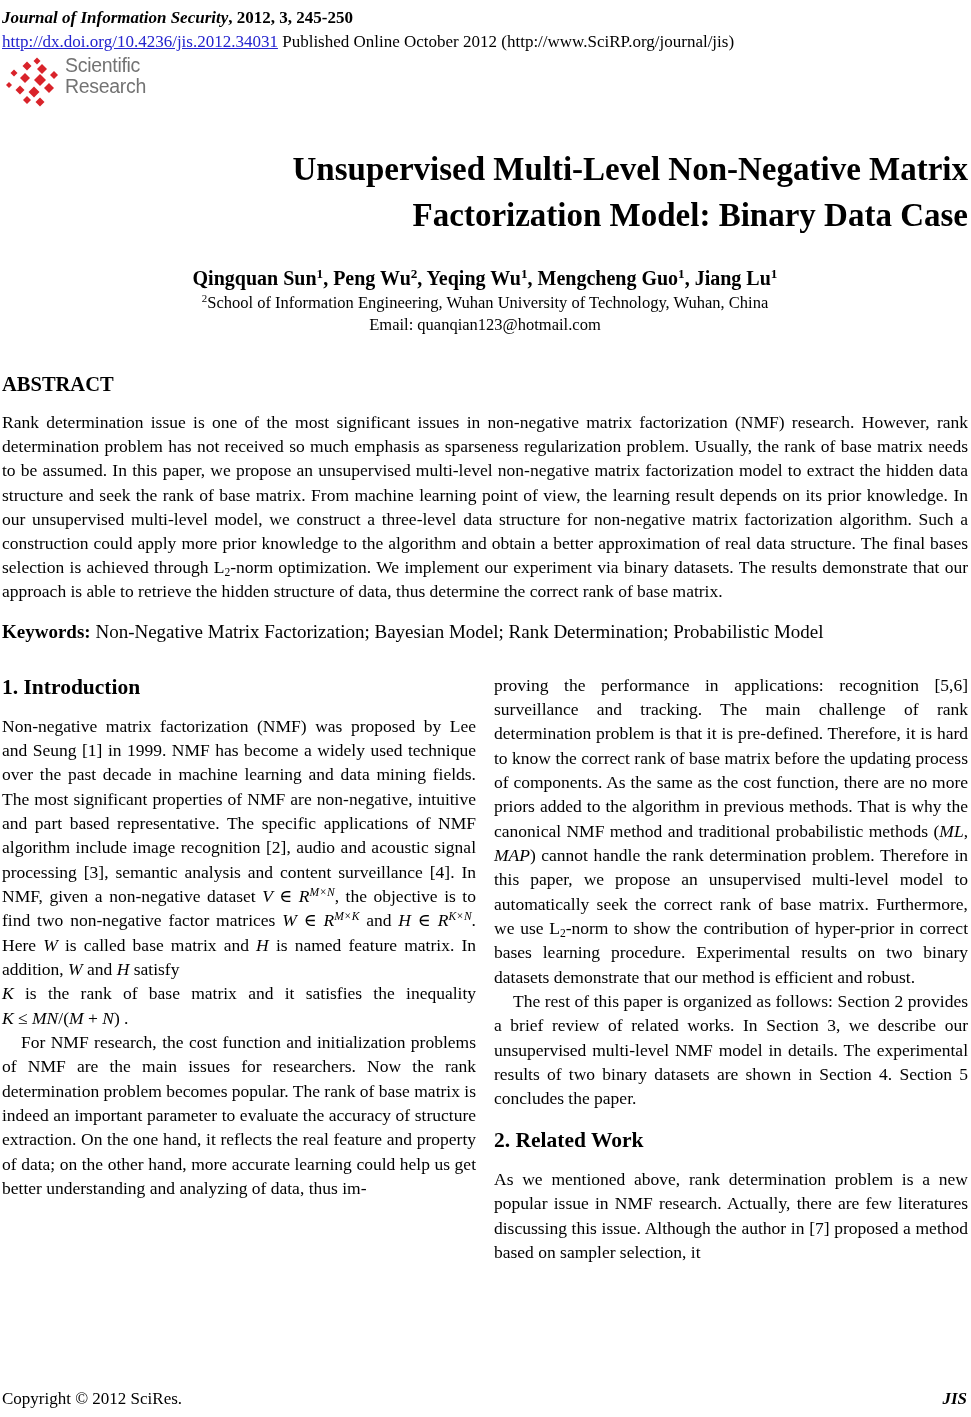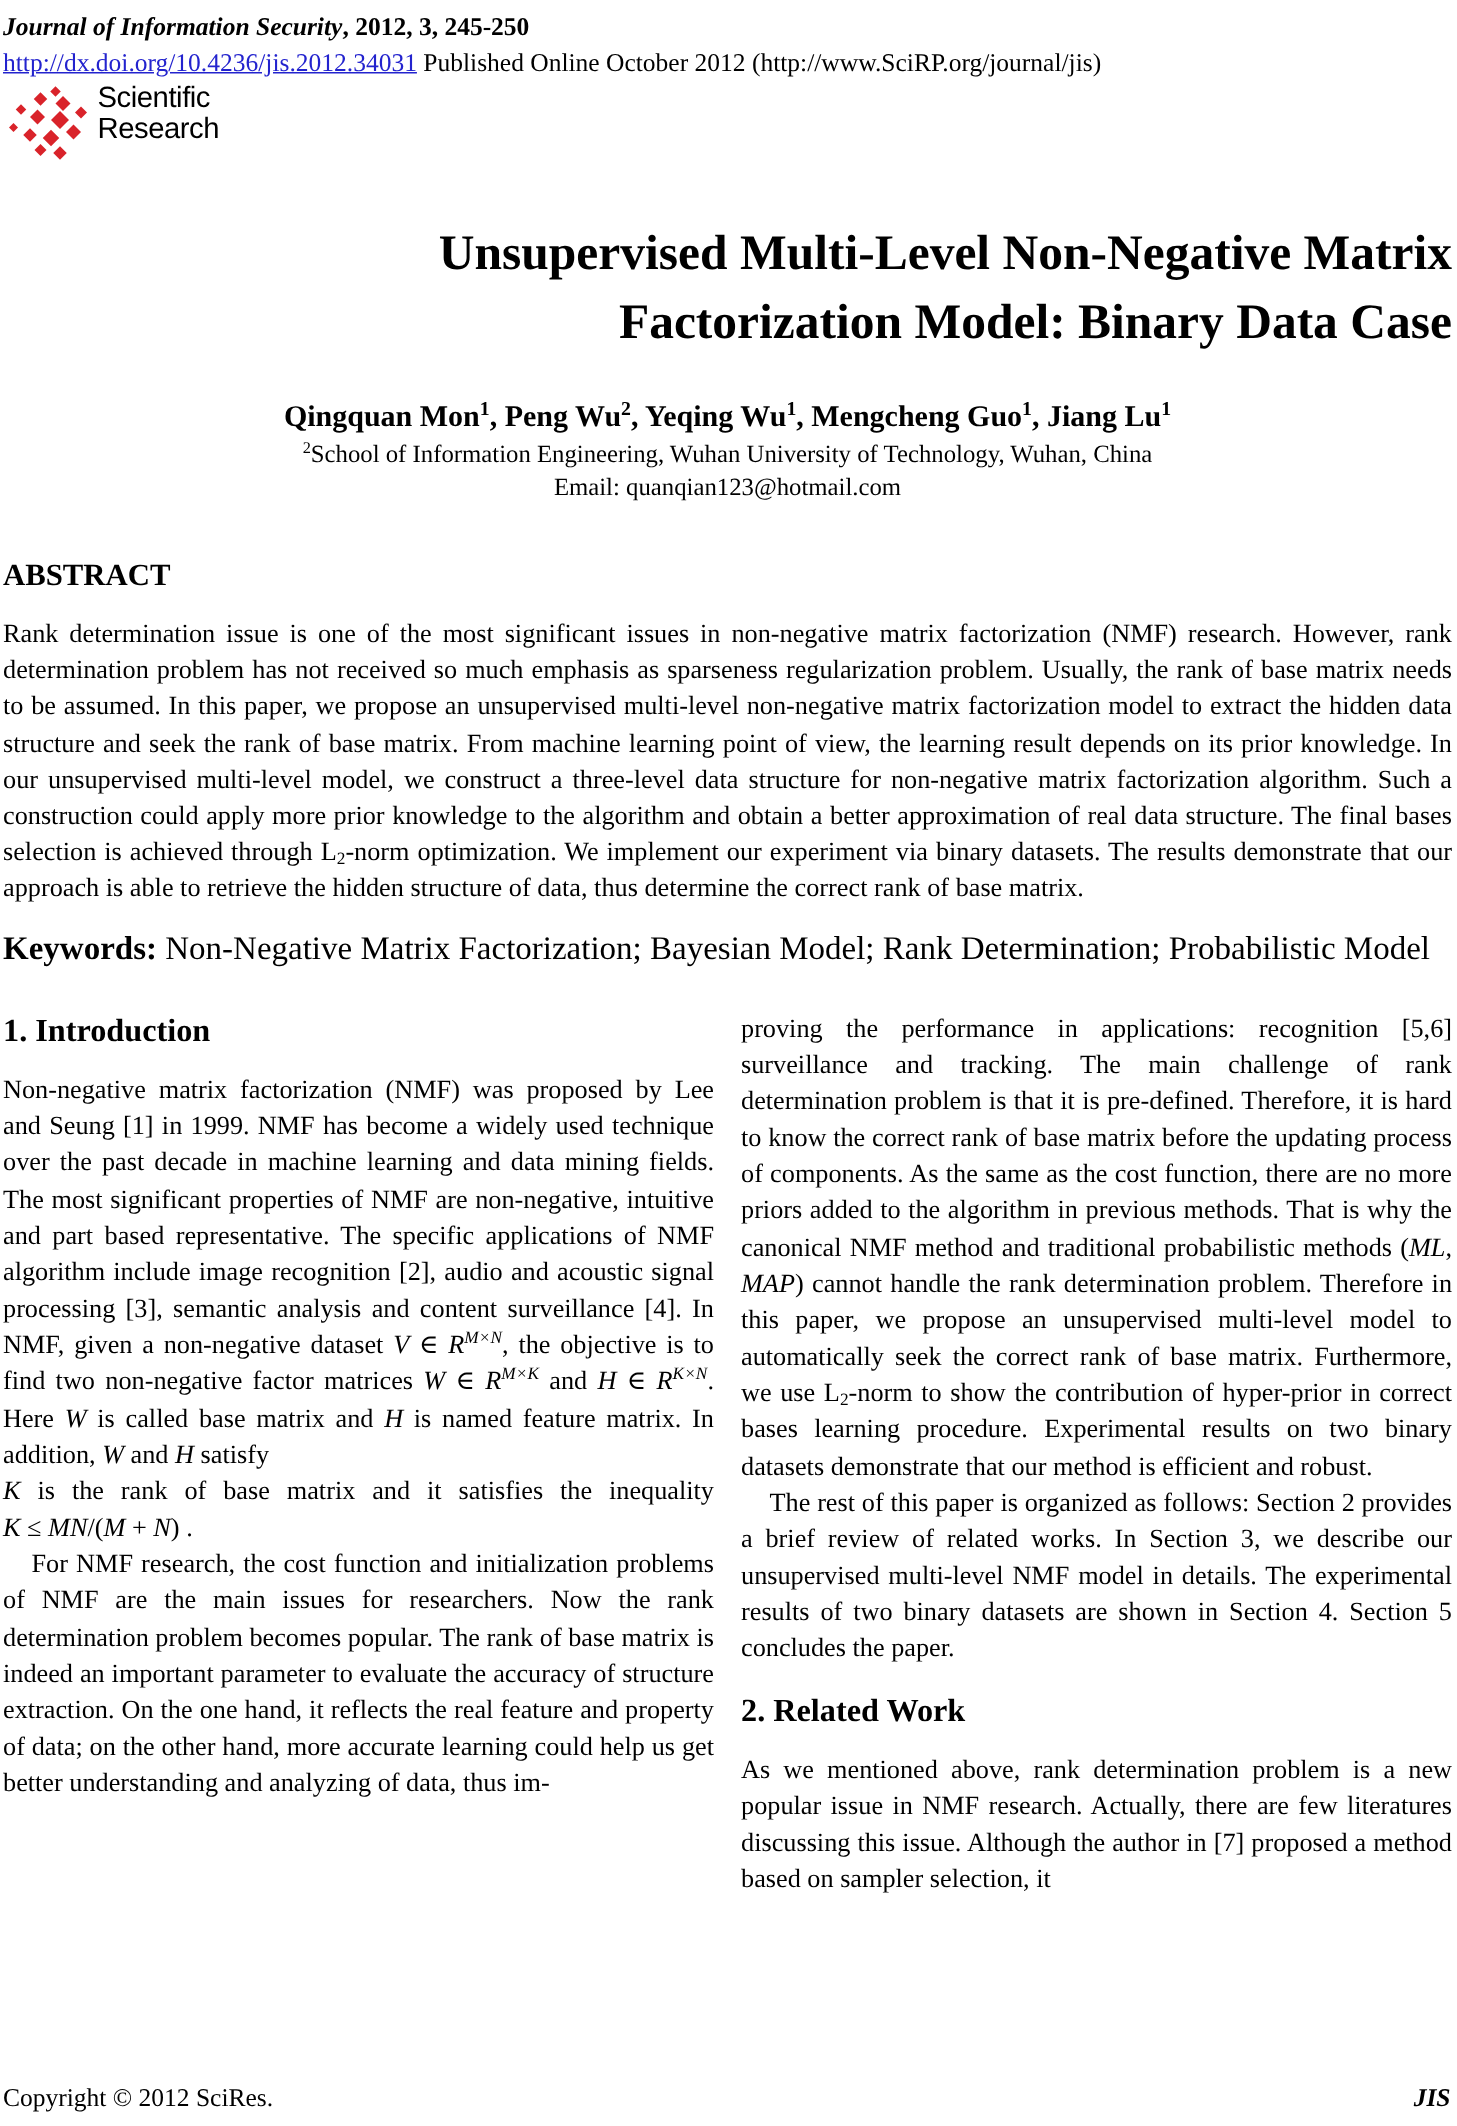--- a/index.html
+++ b/index.html
@@ -12,32 +12,32 @@
   .i{font-style:italic;}
   .sup{font-size:66%;vertical-align:0.55em;line-height:0;}
   .sub{font-size:66%;vertical-align:-0.25em;line-height:0;}
   a.link{color:#2323ce;text-decoration:underline;cursor:pointer;}
 
   .header{display:flex;justify-content:space-between;align-items:flex-start;flex-direction:column;}
   .header-left{font-size:17px;line-height:24px;}
   .logo{display:flex;align-items:flex-start;gap:5px;padding-right:1px;padding-top:1px;}
   .logo-text{
     font-family:"Liberation Sans","DejaVu Sans",sans-serif;
-    font-size:19.5px;line-height:20.5px;color:#000000;letter-spacing:-0.3px;
+    font-size:19.5px;line-height:20.5px;color:#737373;letter-spacing:-0.3px;
   }
 
   .title{margin-top:37px;text-align:right;font-size:33px;font-weight:bold;line-height:46px;}
 
   .authors-line{margin-top:27px;text-align:center;font-size:20px;line-height:27px;}
   .affil{text-align:center;font-size:16.5px;line-height:22px;}
   .received{text-align:center;font-size:17px;line-height:22px;margin-top:17px;}
 
   .abstract-h{margin-top:35px;font-size:20.5px;font-weight:bold;line-height:26px;}
   .abstract-p{margin-top:13px;text-align:justify;font-size:17.5px;line-height:24.2px;}
-  .keywords{margin-top:16px;font-size:22px;line-height:24px;}
+  .keywords{margin-top:16px;font-size:19px;line-height:24px;}
 
   .columns{display:flex;gap:18px;margin-top:29px;}
   .col{flex:1;min-width:0;text-align:justify;font-size:17.5px;line-height:24.35px;}
   .sec-h{font-size:21.5px;font-weight:bold;line-height:28px;text-align:left;margin:0 0 13px 0;}
   .sec-h2{margin-top:15px;}
   .col p{margin:0;}
   .col p.indent{text-indent:19px;}
 
   .equation{position:relative;text-align:center;margin:5px 0 3px 0;}
   .eq-num{position:absolute;right:0;top:0;}
@@ -78,21 +78,21 @@
         <div>Research</div>
       </div>
     </div>
   </div>
 
   <div class="title">
     <div>Unsupervised Multi-Level Non-Negative Matrix</div>
     <div>Factorization Model: Binary Data Case</div>
   </div>
 
-  <div class="authors-line"><span class="b">Qingquan Mon</span><span class="b sup">1</span><span class="b">, Peng Wu</span><span class="b sup">2</span><span class="b">, Yeqing Wu</span><span class="b sup">1</span><span class="b">, Mengcheng Guo</span><span class="b sup">1</span><span class="b">, Jiang Lu</span><span class="b sup">1</span></div>
+  <div class="authors-line"><span class="b">Qingquan Sun</span><span class="b sup">1</span><span class="b">, Peng Wu</span><span class="b sup">2</span><span class="b">, Yeqing Wu</span><span class="b sup">1</span><span class="b">, Mengcheng Guo</span><span class="b sup">1</span><span class="b">, Jiang Lu</span><span class="b sup">1</span></div>
   <div class="affil"><span class="sup">2</span><span>School of Information Engineering, Wuhan University of Technology, Wuhan, China</span></div>
   <div class="affil">Email: quanqian123@hotmail.com</div>
 
   <div class="abstract-h">ABSTRACT</div>
   <div class="abstract-p"><span>Rank determination issue is one of the most significant issues in non-negative matrix factorization (NMF) research. However, rank determination problem has not received so much emphasis as sparseness regularization problem. Usually, the rank of base matrix needs to be assumed. In this paper, we propose an unsupervised multi-level non-negative matrix factorization model to extract the hidden data structure and seek the rank of base matrix. From machine learning point of view, the learning result depends on its prior knowledge. In our unsupervised multi-level model, we construct a three-level data structure for non-negative matrix factorization algorithm. Such a construction could apply more prior knowledge to the algorithm and obtain a better approximation of real data structure. The final bases selection is achieved through L</span><span class="sub">2</span><span>-norm optimization. We implement our experiment via binary datasets. The results demonstrate that our approach is able to retrieve the hidden structure of data, thus determine the correct rank of base matrix.</span></div>
 
   <div class="keywords"><span class="b">Keywords:</span><span> Non-Negative Matrix Factorization; Bayesian Model; Rank Determination; Probabilistic Model</span></div>
 
   <div class="columns">
     <div class="col">

